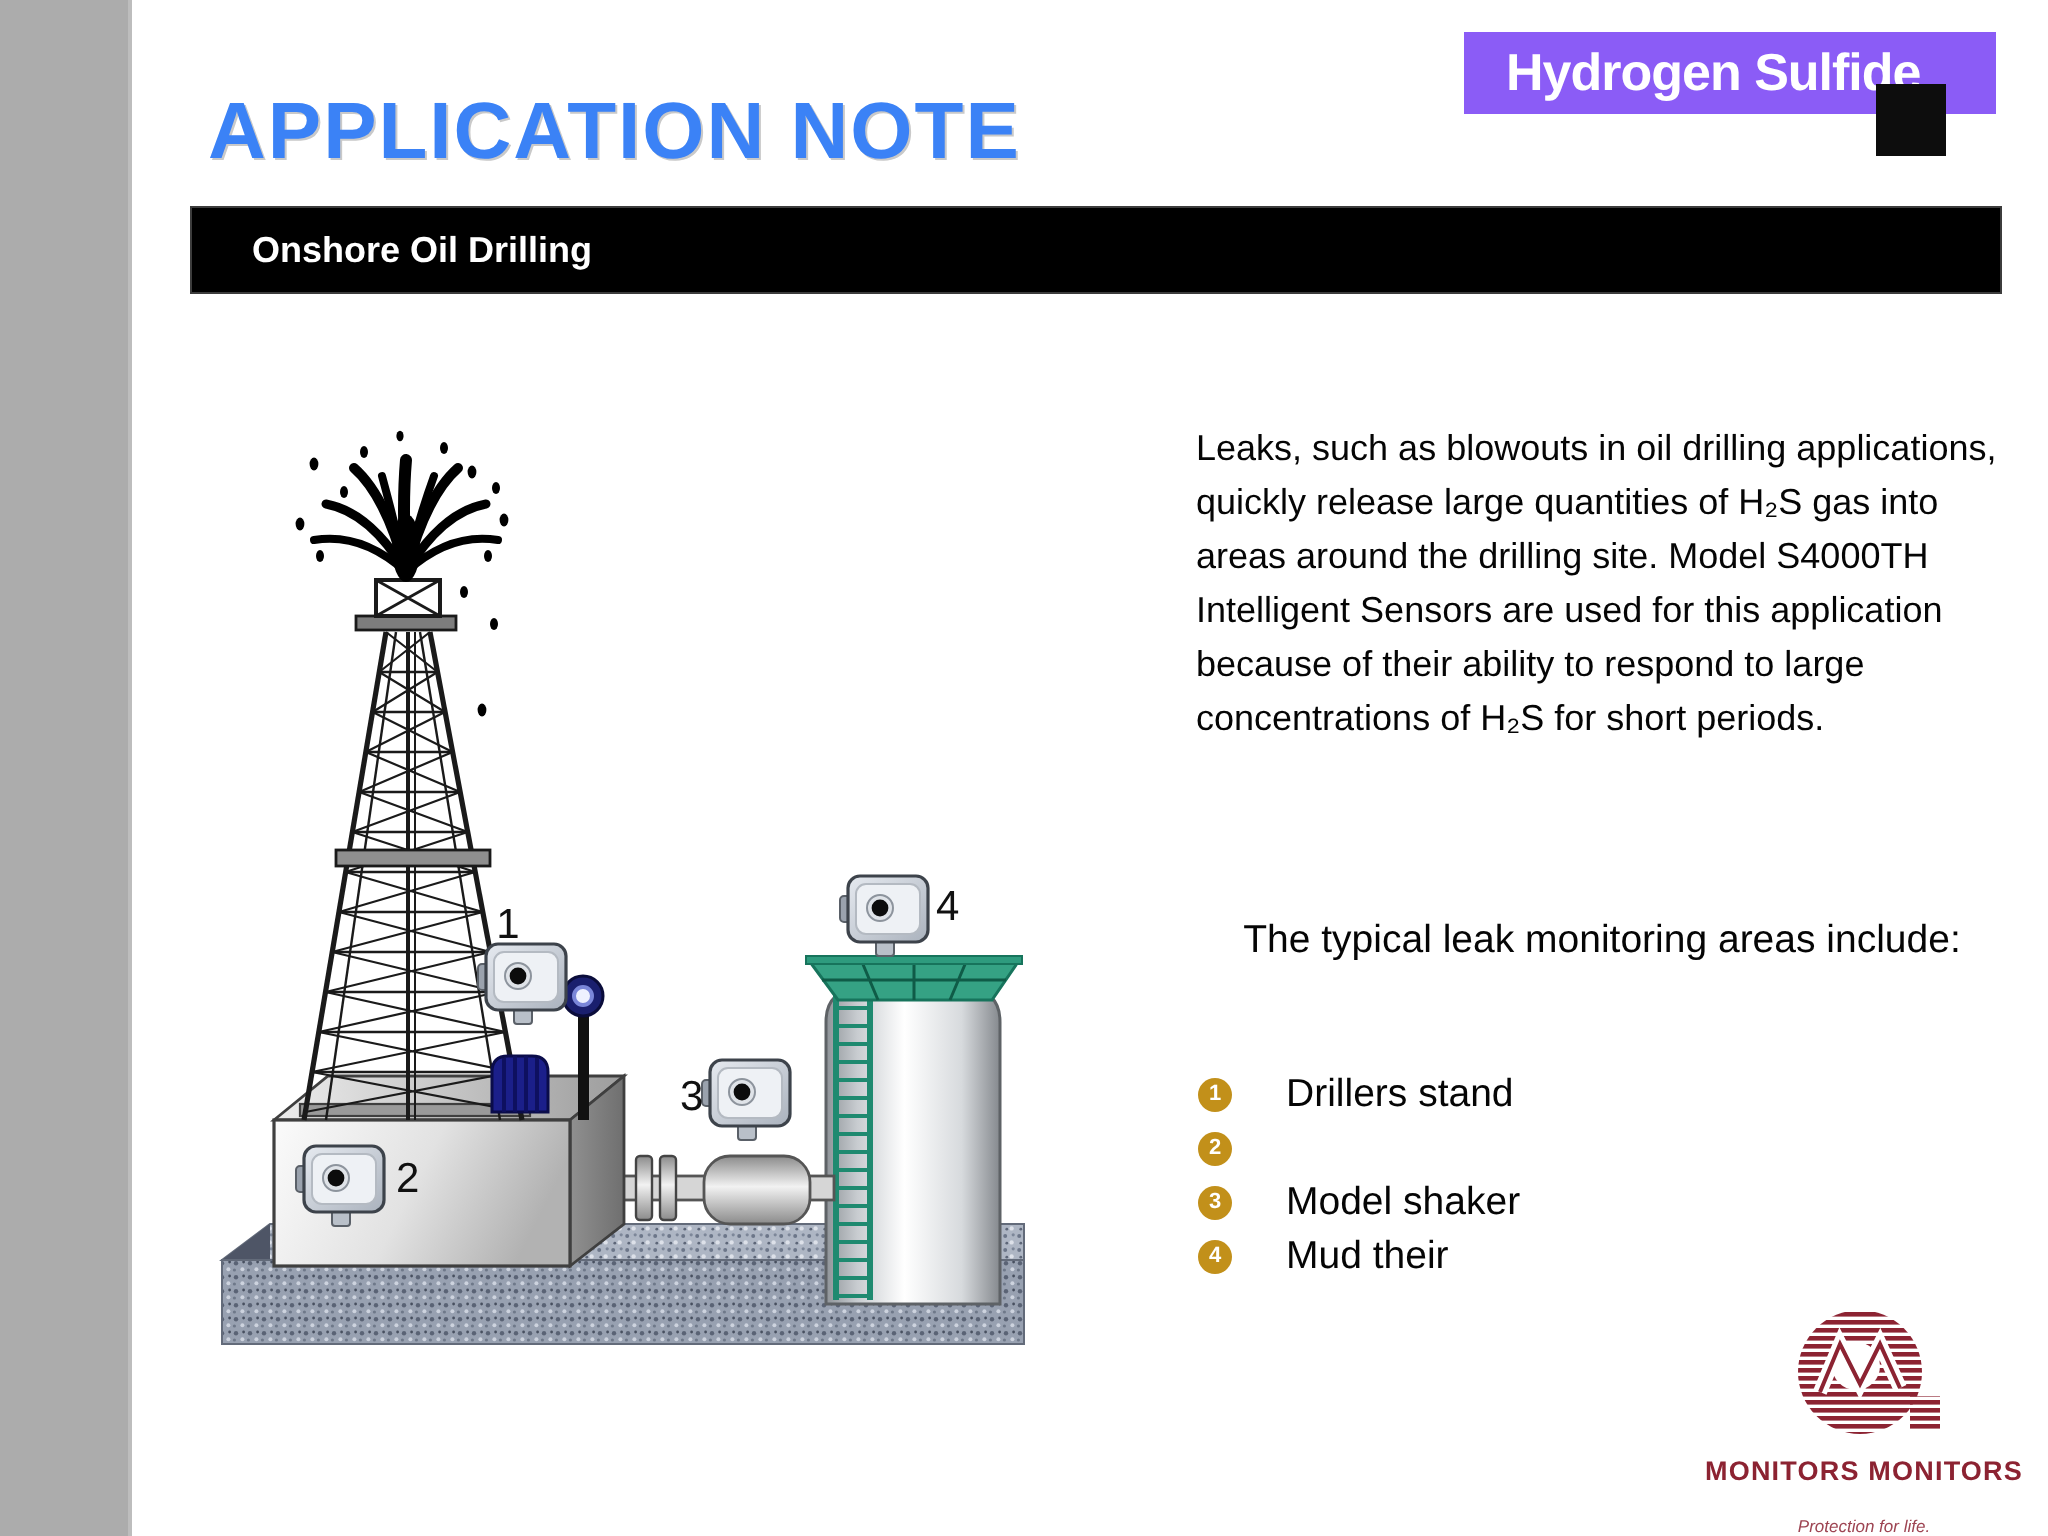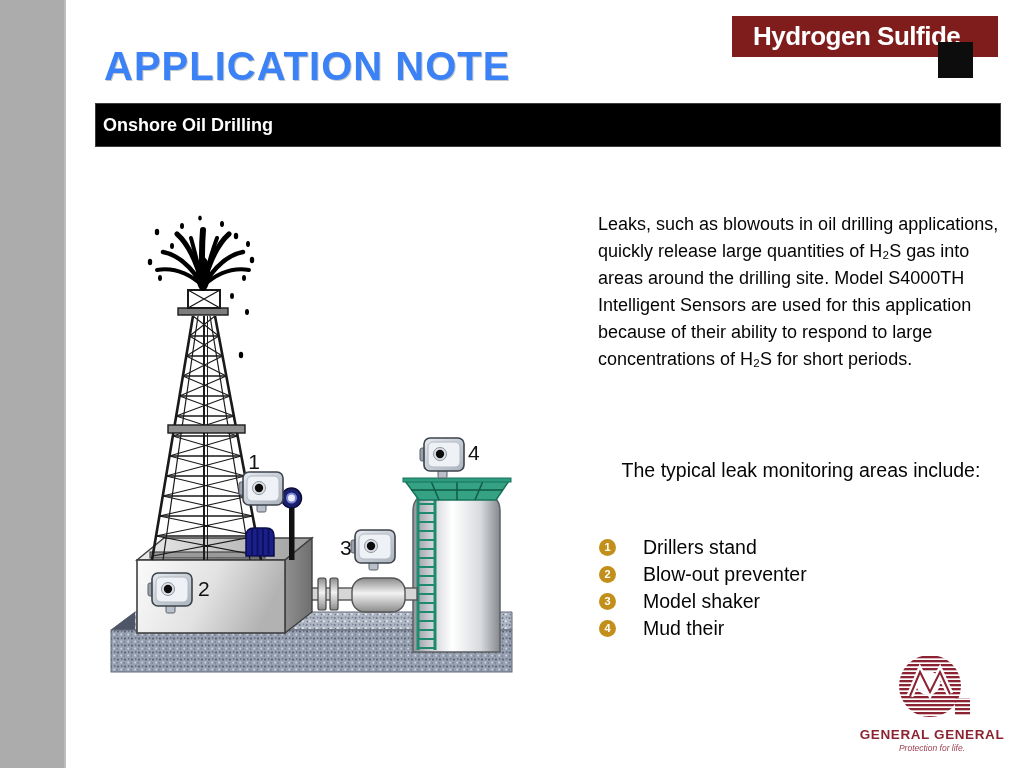--- a/index.html
+++ b/index.html
@@ -14,26 +14,26 @@
   }
   .page-title {
     position:absolute; left:104px; top:44px; width:480px;
     font-size:40px; font-weight:700; letter-spacing:1px;
     color:#3b82f6; text-shadow:1px 1px 0 #c9c9c9;
     white-space:nowrap;
   }
   .section-bar {
     position:absolute; left:95px; top:103px; width:906px; height:44px;
     background:#000000; color:#ffffff; display:flex; align-items:center;
-    padding-left:7px; border:1px solid #3c3c3c;
+    padding-left:30px; border:1px solid #3c3c3c;
   }
   .section-bar span { font-size:18px; font-weight:700; }
   .banner {
     position:absolute; left:732px; top:16px; width:266px; height:41px;
-    background:#7f1d1d; color:#ffffff; display:flex; align-items:center;
+    background:#8b5cf6; color:#ffffff; display:flex; align-items:center;
     padding-left:21px;
   }
   .banner span { font-size:26px; font-weight:700; letter-spacing:-0.5px; white-space:nowrap; }
   .black-square {
     position:absolute; left:938px; top:42px; width:35px; height:36px; background:#0d0d0d;
   }
   .diagram { position:absolute; left:95px; top:168px; width:430px; height:510px; }
   .body-text {
     position:absolute; left:598px; top:211px; width:406px;
     font-size:18px; line-height:27px; color:#050505;
@@ -48,21 +48,21 @@
     width:17px; height:17px; border-radius:50%; background:#c2901a;
     color:#ffffff; font-size:11px; font-weight:700; line-height:17px;
     text-align:center; flex:0 0 17px;
   }
   .area-label { margin-left:27px; font-size:19.5px; color:#050505; }
   .gm-logo { position:absolute; left:852px; top:652px; width:160px; text-align:center; }
   .gm-name {
     color:#8c2332; font-weight:700; font-size:13.5px; letter-spacing:0.6px;
     margin-top:1px; white-space:nowrap;
   }
-  .gm-tagline { color:#9d4452; font-style:italic; font-size:8.5px; margin-top:1px; }
+  .gm-tagline { color:#9d4452; font-style:italic; font-size:8.5px; margin-top:15px; }
   svg text { font-family:"Liberation Sans", sans-serif; }
 </style>
 </head>
 <body>
 
 <div class="sidebar-strip"></div>
 
 <div class="page-title">APPLICATION NOTE</div>
 
 <div class="banner">
@@ -237,21 +237,20 @@
 
 <div class="list-intro">The typical leak monitoring areas include:</div>
 
 <div class="area-list">
   <div class="area-row">
     <span class="area-bullet">1</span>
     <span class="area-label">Drillers stand</span>
   </div>
   <div class="area-row">
     <span class="area-bullet">2</span>
-    <span class="area-label">Blow-out preventer</span>
   </div>
   <div class="area-row">
     <span class="area-bullet">3</span>
     <span class="area-label">Model shaker</span>
   </div>
   <div class="area-row">
     <span class="area-bullet">4</span>
     <span class="area-label">Mud their</span>
   </div>
 </div>
@@ -262,15 +261,15 @@
       <pattern id="gmstripes" width="4" height="4" patternUnits="userSpaceOnUse">
         <rect width="4" height="2.3" fill="#8c2332"></rect>
       </pattern>
     </defs>
     <circle cx="73" cy="34" r="31" fill="url(#gmstripes)"></circle>
     <rect x="98" y="46" width="15" height="17" fill="url(#gmstripes)"></rect>
     <circle cx="71" cy="31" r="12" fill="#ffffff"></circle>
     <polyline points="53,44 63,20 73,40 83,20 93,42" fill="none" stroke="#ffffff" stroke-width="7"></polyline>
     <polyline points="53,44 63,20 73,40 83,20 93,42" fill="none" stroke="#8c2332" stroke-width="2"></polyline>
   </svg>
-  <div class="gm-name">GENERAL GENERAL</div>
+  <div class="gm-name">MONITORS MONITORS</div>
   <div class="gm-tagline">Protection for life.</div>
 </div>
 
 </body></html>

